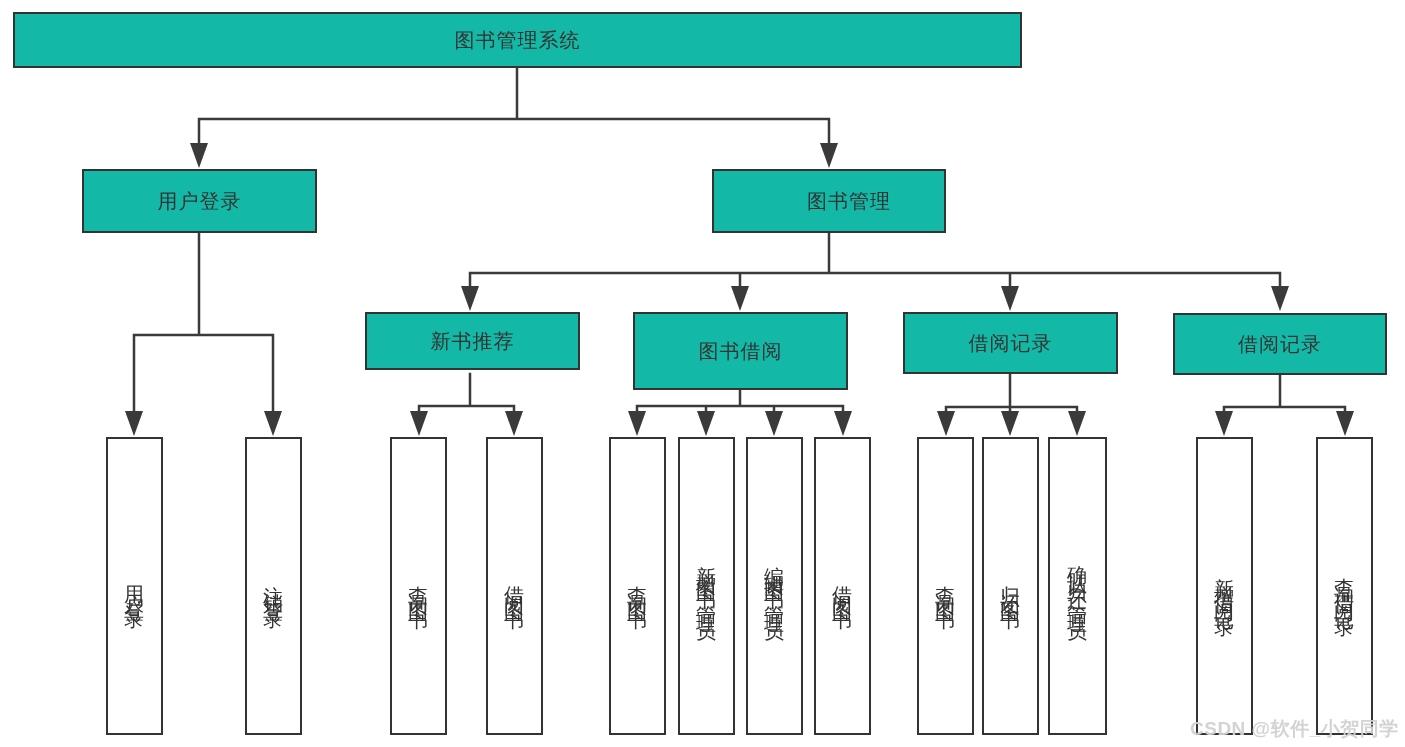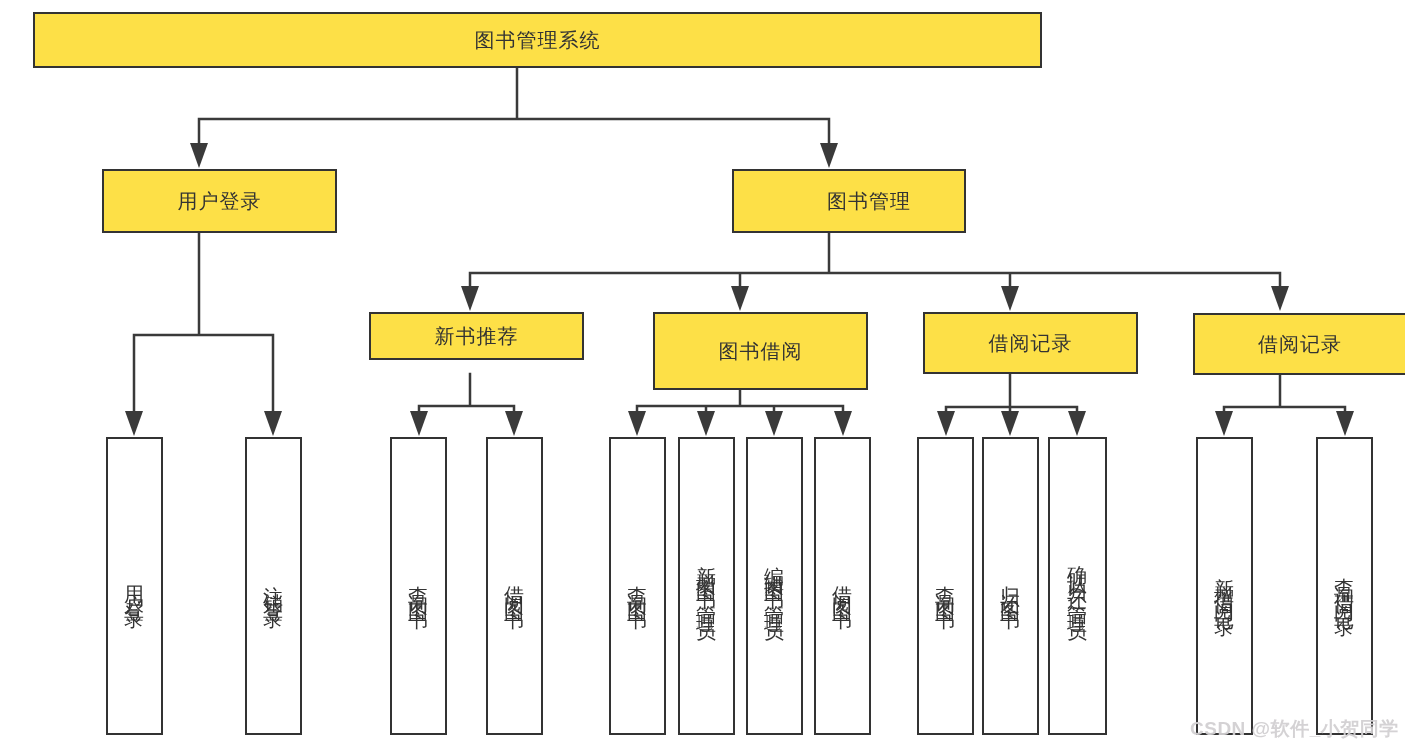--- a/index.html
+++ b/index.html
@@ -13,30 +13,29 @@
   }
   #connectors {
     position: absolute;
     left: 0; top: 0;
     width: 1405px; height: 747px;
     pointer-events: none;
   }
   .hbox {
     position: absolute;
     box-sizing: border-box;
-    background: #fde047;
+    background: #14b8a6;
     border: 2px solid #333333;
     color: #333333;
     display: flex;
     align-items: center;
     justify-content: center;
     font-size: 20px;
     letter-spacing: 1px;
     white-space: nowrap;
-    margin-left: 20px;
   }
   .vbox {
     position: absolute;
     box-sizing: border-box;
     top: 437px;
     width: 57px;
     height: 298px;
     background: #ffffff;
     border: 2px solid #333333;
     color: #333333;
@@ -104,21 +103,21 @@
       <polygon points="1215,411 1233,411 1224,436"></polygon>
       <polygon points="1336,411 1354,411 1345,436"></polygon>
     </g>
   </svg>
 
   <div class="hbox" style="left:13px; top:12px; width:1009px; height:56px;">图书管理系统</div>
 
   <div class="hbox" style="left:82px; top:169px; width:235px; height:64px;">用户登录</div>
   <div class="hbox" style="left:712px; top:169px; width:234px; height:64px;padding-left:40px;">图书管理</div>
 
-  <div class="hbox" style="left:349px; top:312px; width:215px; height:48px;">新书推荐</div>
+  <div class="hbox" style="left:365px; top:312px; width:215px; height:58px;">新书推荐</div>
   <div class="hbox" style="left:633px; top:312px; width:215px; height:78px;">图书借阅</div>
   <div class="hbox" style="left:903px; top:312px; width:215px; height:62px;">借阅记录</div>
   <div class="hbox" style="left:1173px; top:313px; width:214px; height:62px;">借阅记录</div>
 
   <div class="vbox" style="left:106px;">用户登录</div>
   <div class="vbox" style="left:245px;">注销登录</div>
 
   <div class="vbox" style="left:390px;">查询图书</div>
   <div class="vbox" style="left:486px;">借阅图书</div>
 

